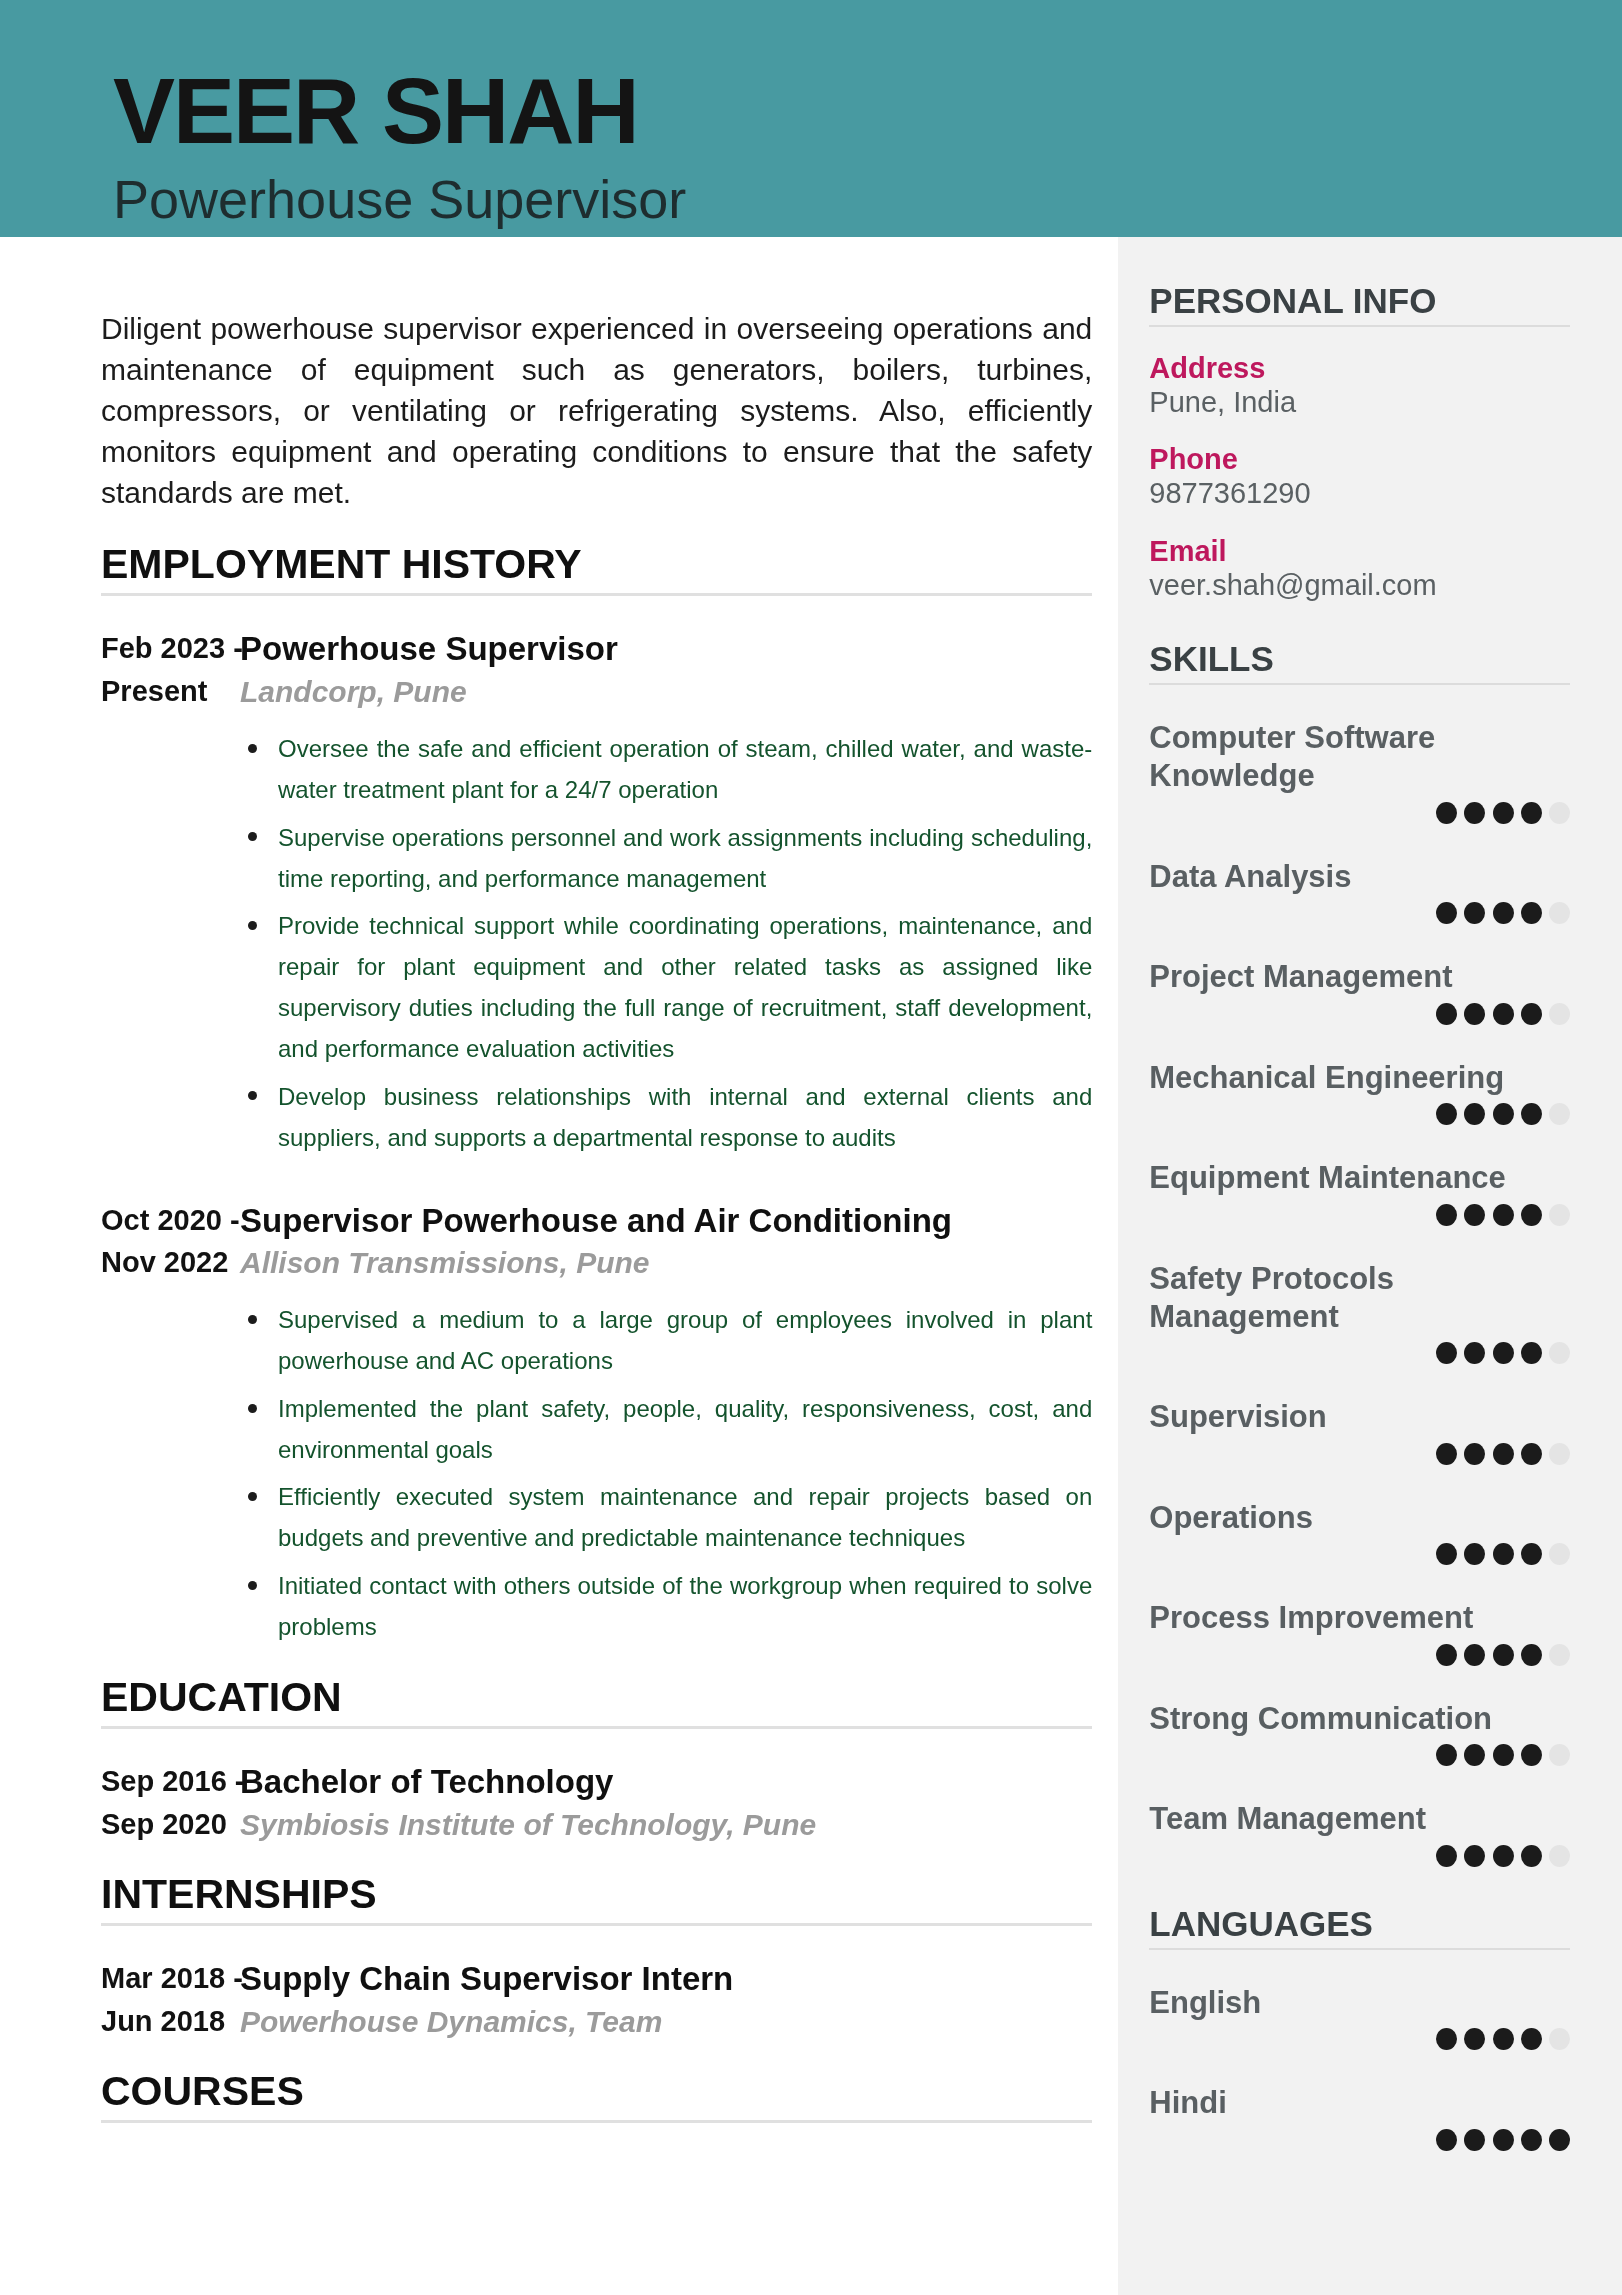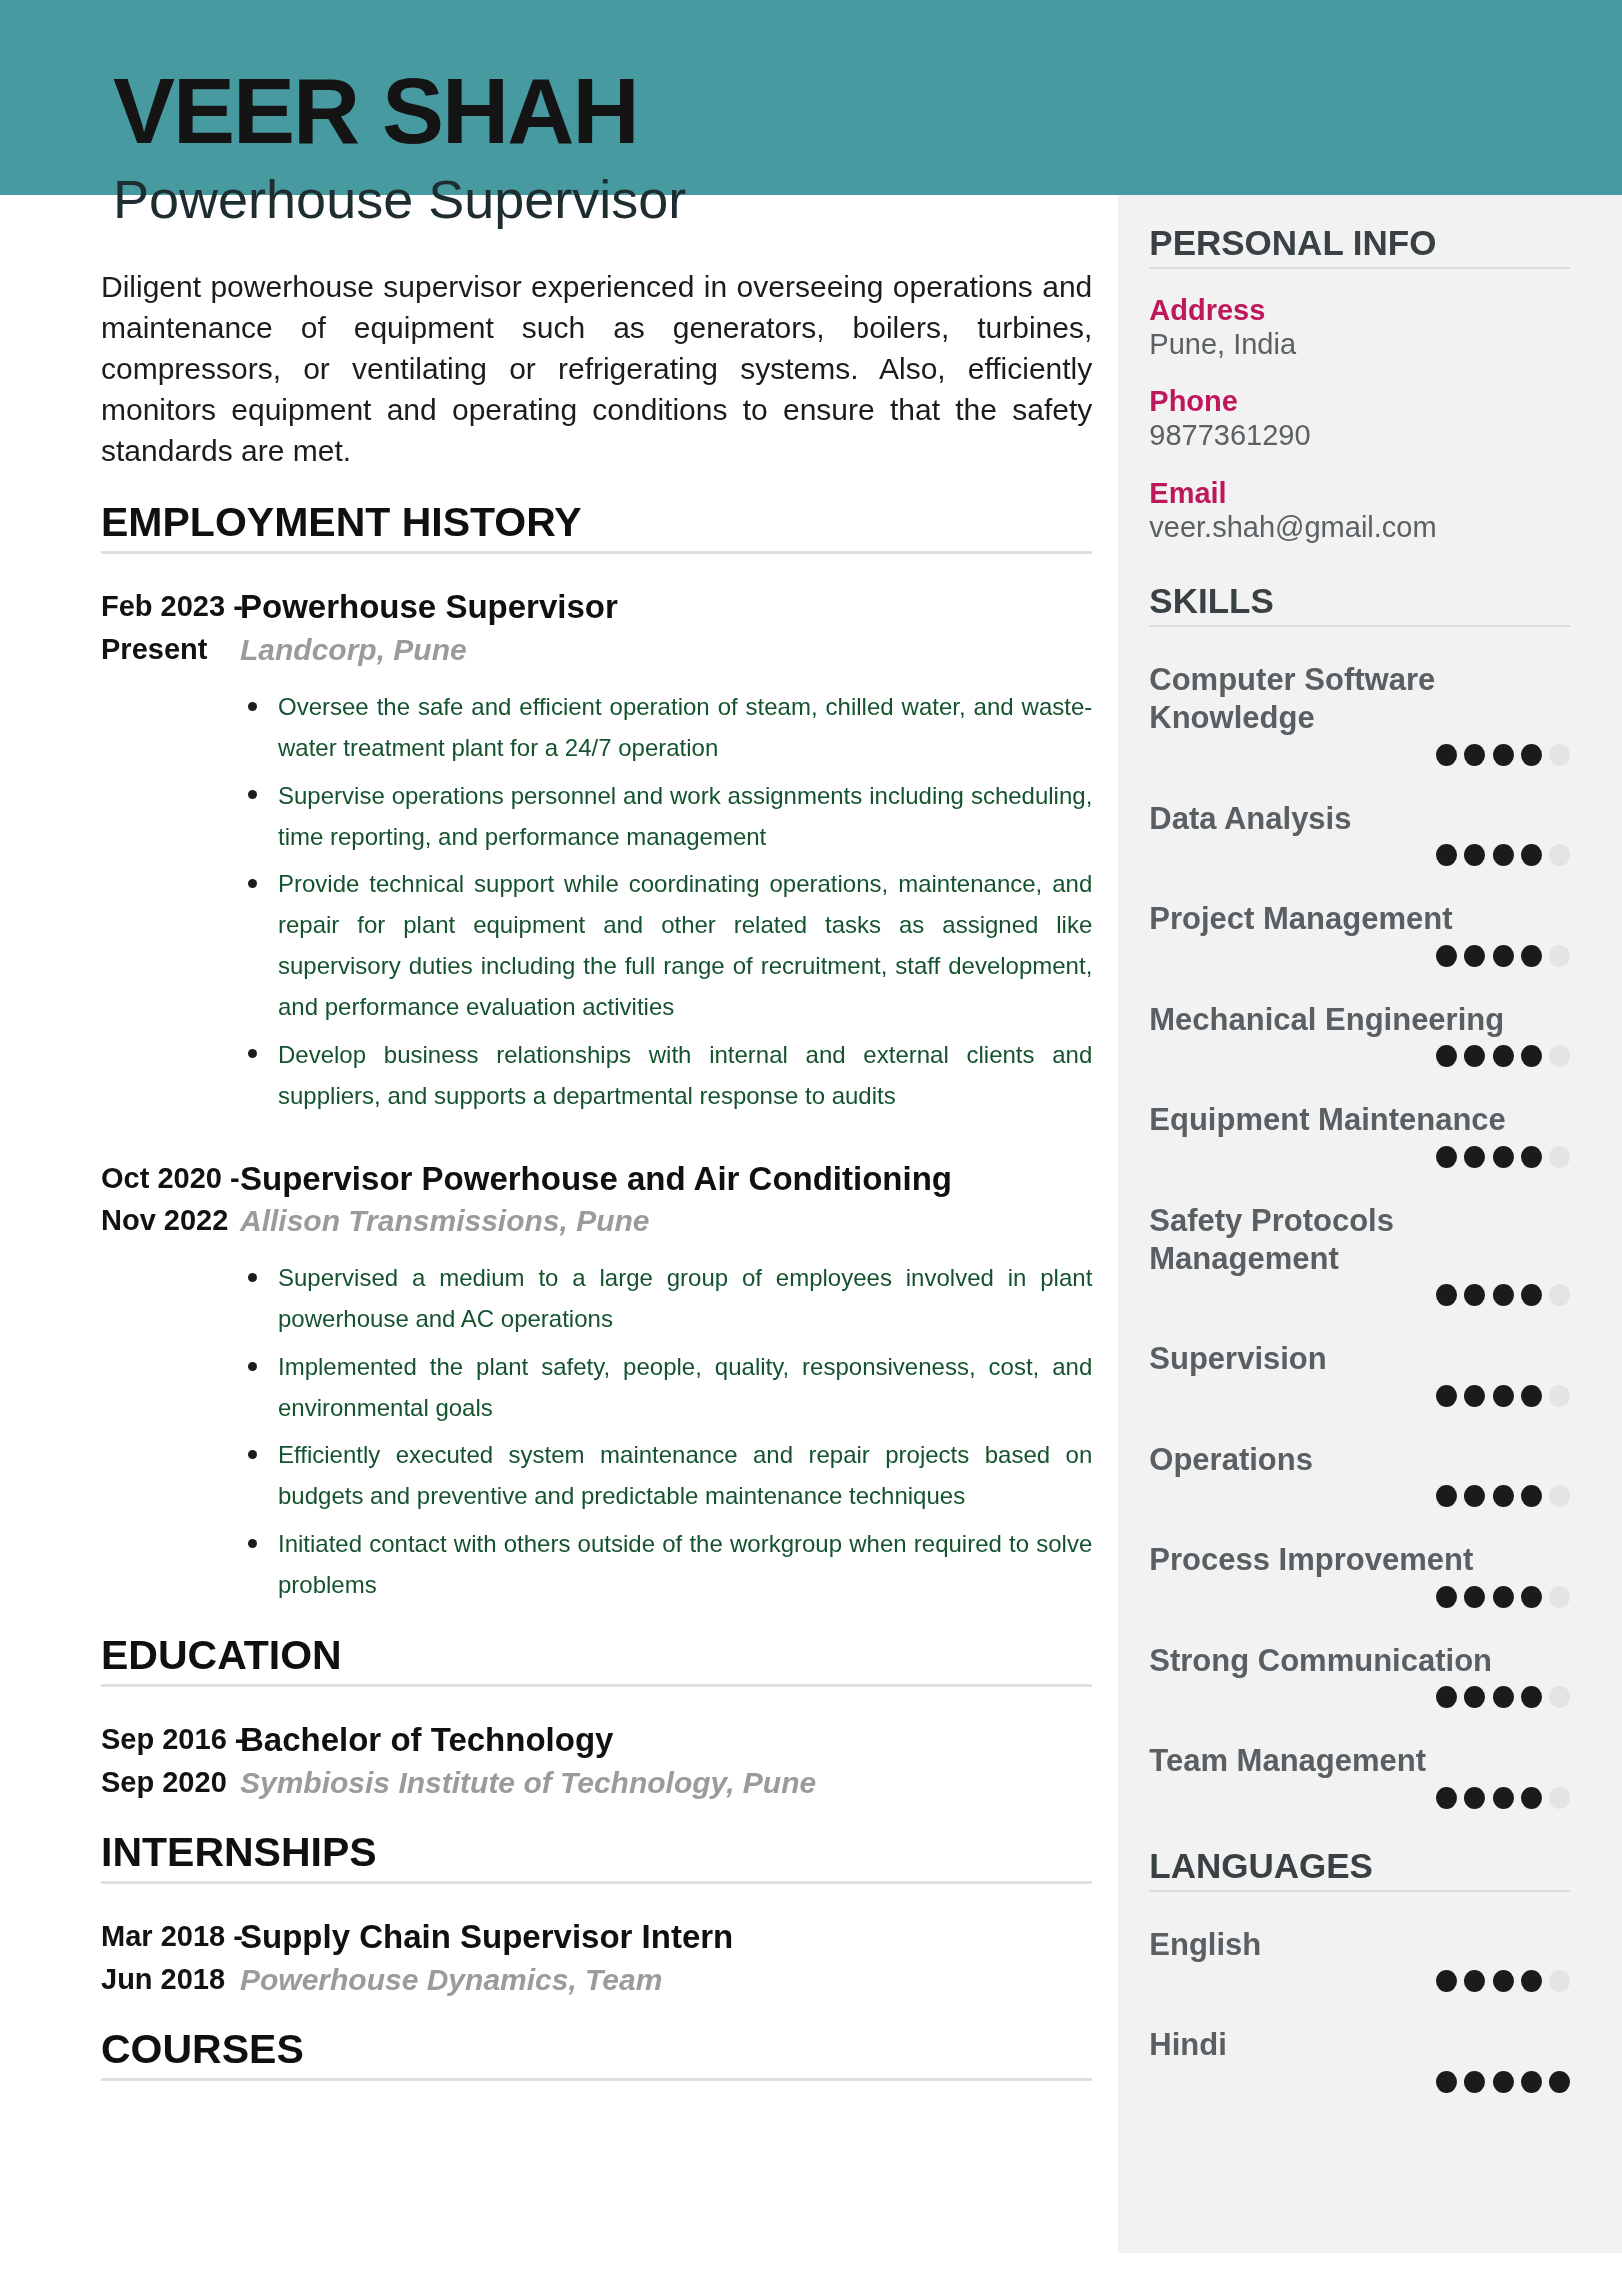--- a/index.html
+++ b/index.html
@@ -8,21 +8,21 @@
     width: 1622px;
     height: 2295px;
     background: #ffffff;
     font-family: "Liberation Sans", sans-serif;
     overflow: hidden;
     box-sizing: border-box;
   }
 
   
   .hero {
-    height: 195px;
+    height: 237px;
     background: #489AA1;
     box-sizing: border-box;
     padding: 65px 0 0 113px;
   }
   .hero-name {
     margin: 0;
     font-size: 93px;
     line-height: 1;
     font-weight: 700;
     letter-spacing: -2px;
@@ -131,21 +131,21 @@
     line-height: 38px;
     font-weight: 700;
     color: #3A4144;
   }
   .side-rule {
     height: 2px;
     background: #DCDCDC;
     border: none;
     margin: 5.2px 0 0 0;
   }
-  .side-section { margin-top: 0; }
+  .side-section { margin-top: 16px; }
   .side-section + .side-section { margin-top: 38px; }
 
   .pi-field { margin-top: 23.6px; }
   .pi-field:first-of-type { margin-top: 31px; }
   .pi-label {
     font-size: 29px;
     line-height: 34px;
     font-weight: 700;
     color: #be185d;
   }

